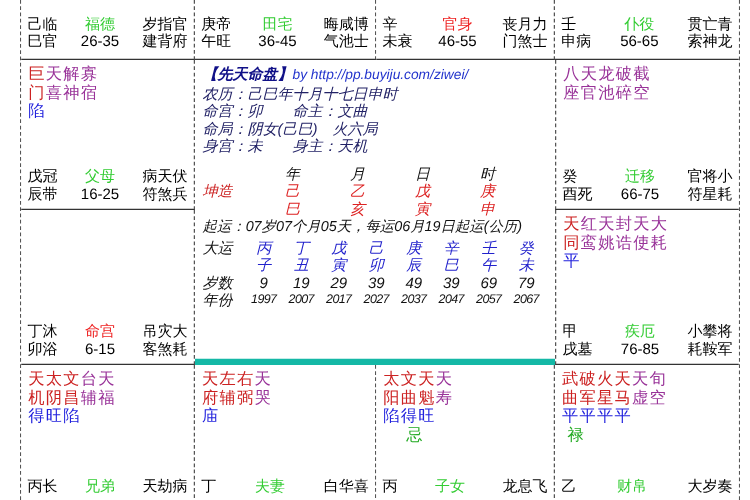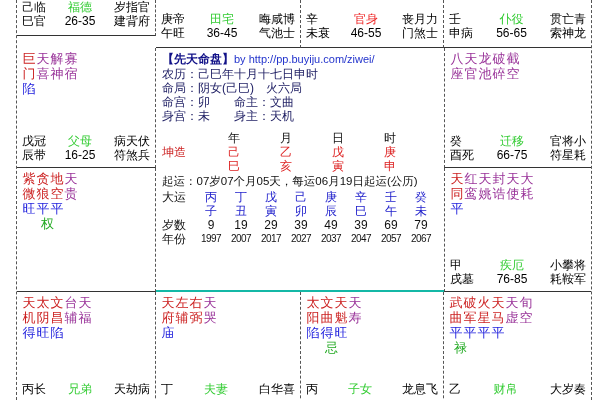--- a/index.html
+++ b/index.html
@@ -20,21 +20,21 @@
     font-size:12px;line-height:14px;color:#000;white-space:nowrap;}
   .r1 .info{bottom:7px;}
   .r2 .info,.r3 .info{bottom:5px;}
   .r4 .info{top:90px;}
   .info .mid{text-align:center;}
   .palace-g{color:#33cc33;}
   .palace-r{color:#ee2222;}
   .info .gods{text-align:left;}
   
   #center{position:absolute;left:139px;top:48px;width:288px;height:244px;box-sizing:border-box;
-    border-bottom:2px solid #14b8a6;padding:4px 6px 0 6px;font-size:12px;color:#222266;overflow:hidden;}
+    border-bottom:5px solid #14b8a6;padding:4px 6px 0 6px;font-size:12px;color:#222266;overflow:hidden;font-style:italic;}
   .c-title-row{line-height:15px;white-space:nowrap;}
   .c-title{font-weight:bold;color:#111188;}
   .c-link{color:#2233cc;font-size:11px;}
   .c-line{line-height:14px;white-space:nowrap;}
   #pillars{display:grid;grid-template-columns:46px repeat(4,52px);line-height:14px;margin-top:8px;color:#111;}
   #pillars span{text-align:center;}
   #pillars .plabel{text-align:left;color:#cc2222;}
   .pred{color:#dd2222;}
   #qiyun{line-height:14px;margin-top:1px;color:#111;font-size:11.5px;white-space:nowrap;}
   #dayun{display:grid;grid-template-columns:34px repeat(8,30px);line-height:14px;margin-top:2px;color:#111;}
@@ -45,22 +45,22 @@
 </style>
 </head>
 <body>
 
 <div id="board">
   <div id="center">
     <div class="c-title-row">
       <span class="c-title">【先天命盘】</span><span class="c-link">by http://pp.buyiju.com/ziwei/</span>
     </div>
     <div class="c-line">农历：己巳年十月十七日申时</div>
+    <div class="c-line">命宫：卯　　命主：文曲</div>
     <div class="c-line">命局：阴女(己巳)　火六局</div>
-    <div class="c-line">命宫：卯　　命主：文曲</div>
     <div class="c-line">身宫：未　　身主：天机</div>
     <div id="pillars">
         <span class="plabel"></span>
         <span>年</span>
         <span>月</span>
         <span>日</span>
         <span>时</span>
         <span class="plabel">坤造</span>
         <span class="pred">己</span>
         <span class="pred">乙</span>
@@ -105,21 +105,21 @@
         <span class="dyear">1997</span>
         <span class="dyear">2007</span>
         <span class="dyear">2017</span>
         <span class="dyear">2027</span>
         <span class="dyear">2037</span>
         <span class="dyear">2047</span>
         <span class="dyear">2057</span>
         <span class="dyear">2067</span>
       </div>
   </div>
-<div class="cell r1 vr hb" style="left: 0px; top: 0px; width: 139px; height: 36px;">
+<div class="cell r1 vr hb" style="left: 0px; top: 0px; width: 139px; height: 48px;">
       <div class="info">
         <div class="stem">
           <div>己临</div>
           <div>巳官</div>
         </div>
         <div class="mid">
           <div class="palace-g">福德</div>
           <div>26-35</div>
         </div>
         <div class="gods">
@@ -191,25 +191,33 @@
           <div class="palace-g">父母</div>
           <div>16-25</div>
         </div>
         <div class="gods">
           <div>病天伏</div>
           <div>符煞兵</div>
         </div>
       </div>
     </div>
     <div class="cell r3 vr hb" style="left: 0px; top: 168px; width: 139px; height: 124px;">
-      <div class="stars">
-        <div class="srow"><span class="star-r">紫</span><span class="star-r">贪</span><span class="star-r">地</span><span class="star-p">天</span></div>
-        <div class="srow"><span class="star-r">微</span><span class="star-r">狼</span><span class="star-r">空</span><span class="star-p">贵</span></div>
-        <div class="srow"><span class="bright">旺</span><span class="bright">平</span><span class="bright">平</span></div>
-        <div class="hua" style="margin-left: 19px;">权</div>
+      <div class="info">
+        <div class="stem">
+          <div>丁沐</div>
+          <div>卯浴</div>
+        </div>
+        <div class="mid">
+          <div class="palace-r">命宫</div>
+          <div>6-15</div>
+        </div>
+        <div class="gods">
+          <div>吊灾大</div>
+          <div>客煞耗</div>
+        </div>
       </div>
     </div>
     <div class="cell r2 vl hb" style="left: 427px; top: 48px; width: 147px; height: 120px;">
       <div class="stars">
         <div class="srow"><span class="star-p">八</span><span class="star-p">天</span><span class="star-p">龙</span><span class="star-p">破</span><span class="star-p">截</span></div>
         <div class="srow"><span class="star-p">座</span><span class="star-p">官</span><span class="star-p">池</span><span class="star-p">碎</span><span class="star-p">空</span></div>
       </div>
       <div class="info">
         <div class="stem">
           <div>癸</div>

